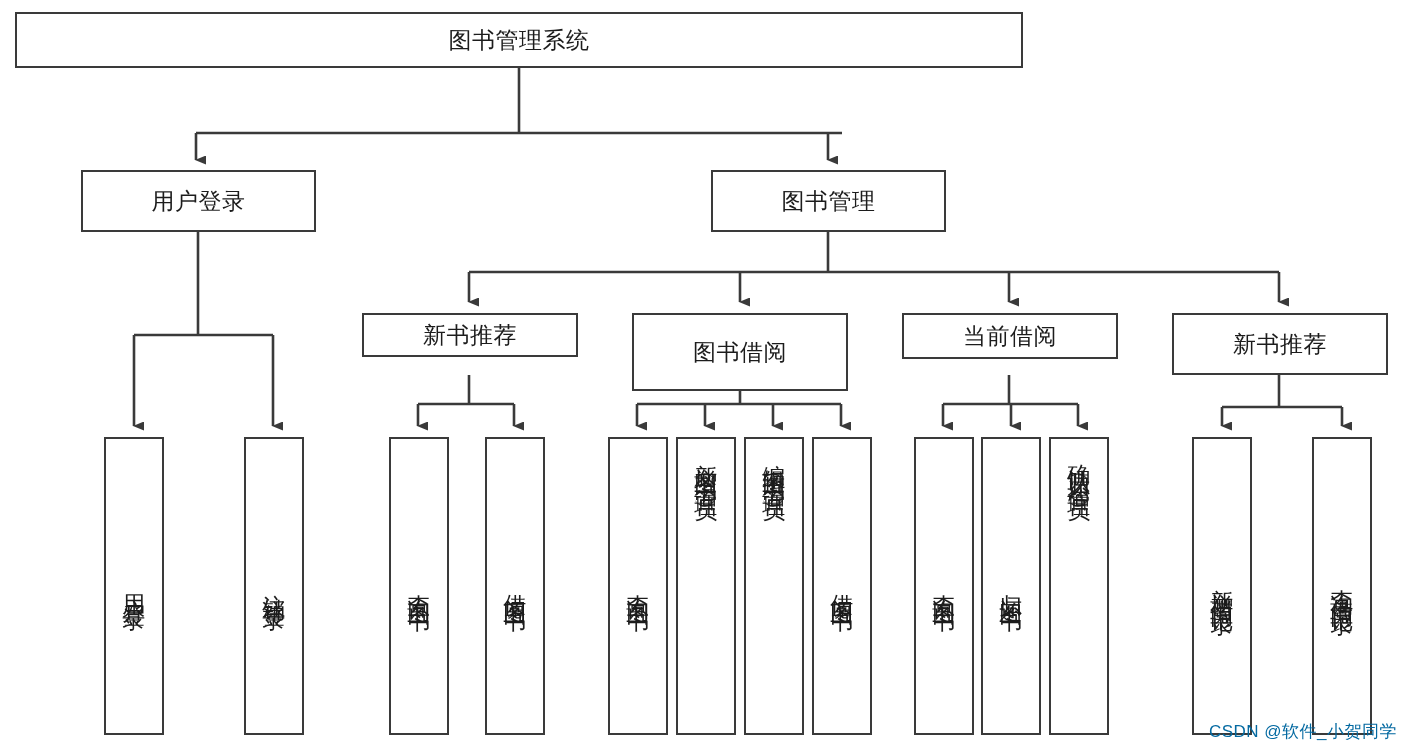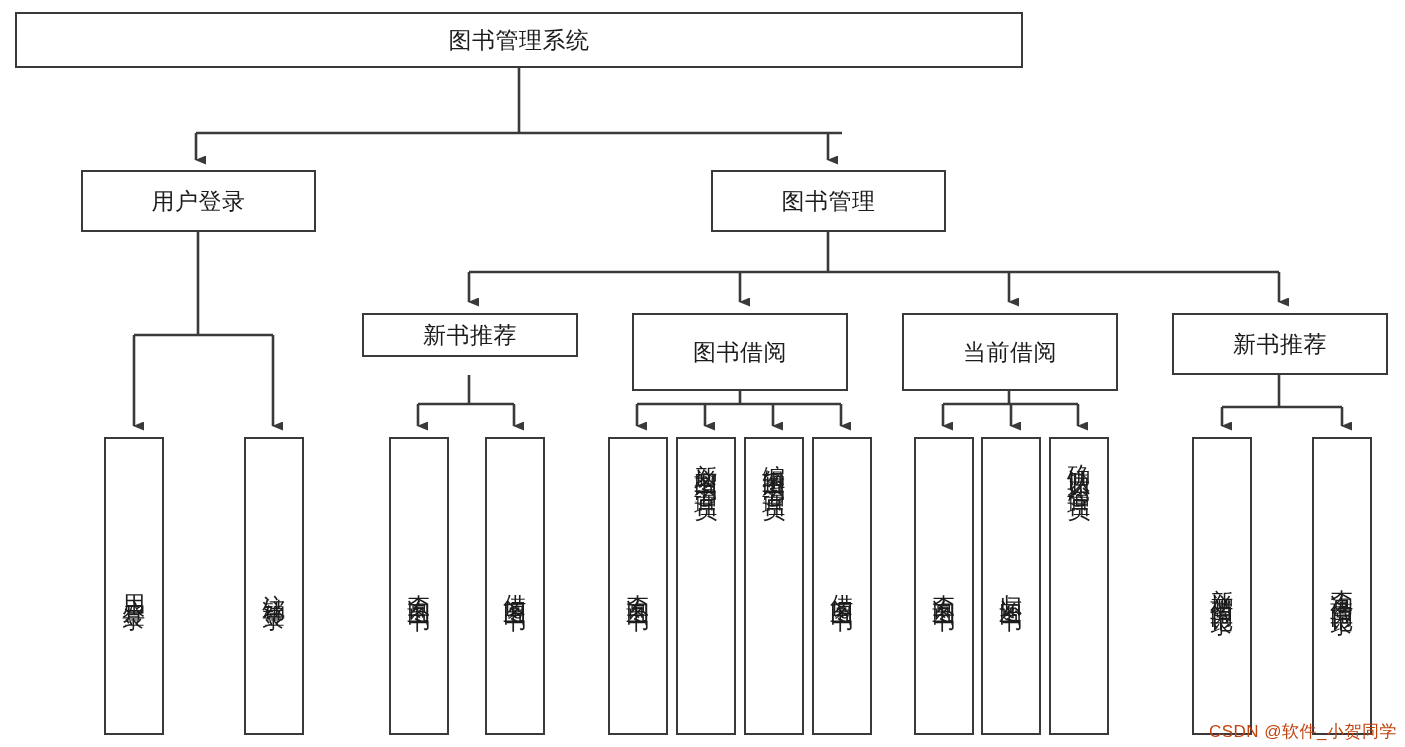--- a/index.html
+++ b/index.html
@@ -68,21 +68,21 @@
     position: absolute;
     left: 0;
     top: 0;
     pointer-events: none;
   }
   #watermark {
     position: absolute;
     right: 8px;
     bottom: 4px;
     font-size: 17px;
-    color: #c2410c;
+    color: #0369a1;
     white-space: nowrap;
     letter-spacing: 0.5px;
     margin-left: 6px;
   }
 </style>
 </head>
 <body>
 
 <div id="diagram-root">
 
@@ -146,21 +146,21 @@
   <div class="node-box" style="left:711px; top:170px; width:235px; height:62px;">
     <span class="node-label-h">图书管理</span>
   </div>
 
   <div class="node-box" style="left:362px; top:313px; width:216px; height:44px;">
     <span class="node-label-h">新书推荐</span>
   </div>
   <div class="node-box" style="left:632px; top:313px; width:216px; height:78px;">
     <span class="node-label-h">图书借阅</span>
   </div>
-  <div class="node-box" style="left:902px; top:313px; width:216px; height:78px;">
+  <div class="node-box" style="left:902px; top:313px; width:216px; height:46px;">
     <span class="node-label-h">当前借阅</span>
   </div>
   <div class="node-box" style="left:1172px; top:313px; width:216px; height:62px;">
     <span class="node-label-h">新书推荐</span>
   </div>
 
   <div class="node-box vertical" style="left:104px; top:437px; width:60px; height:298px;">
     <span class="vwrap">
         <span class="node-label-v">用户登录</span>
       </span>

